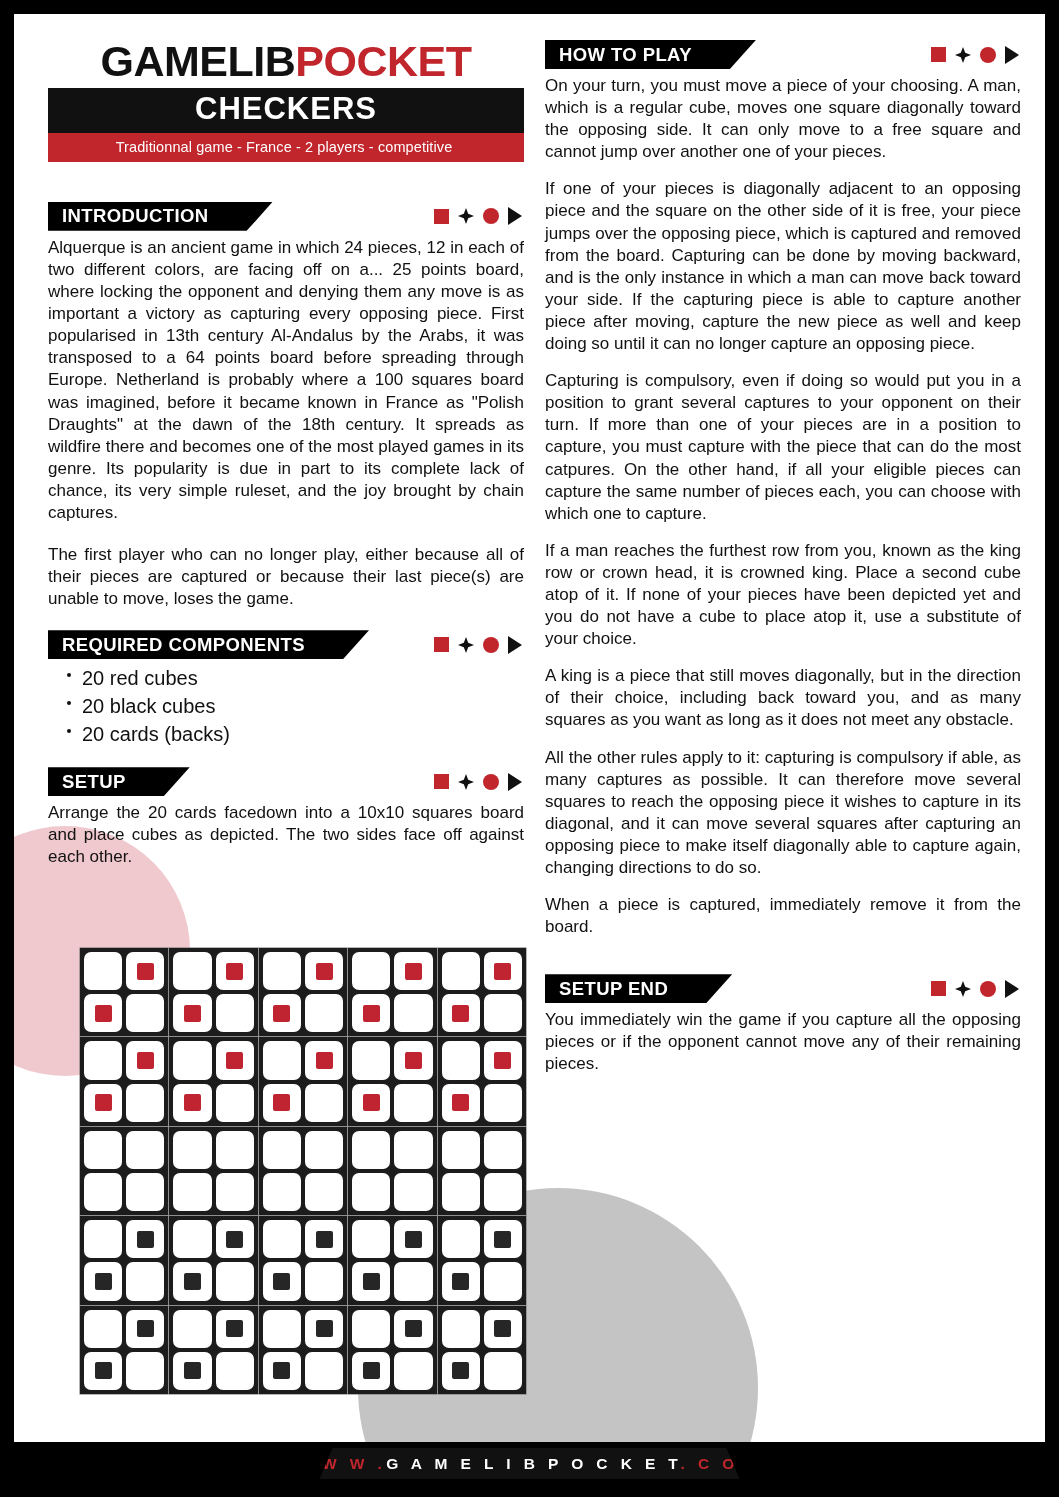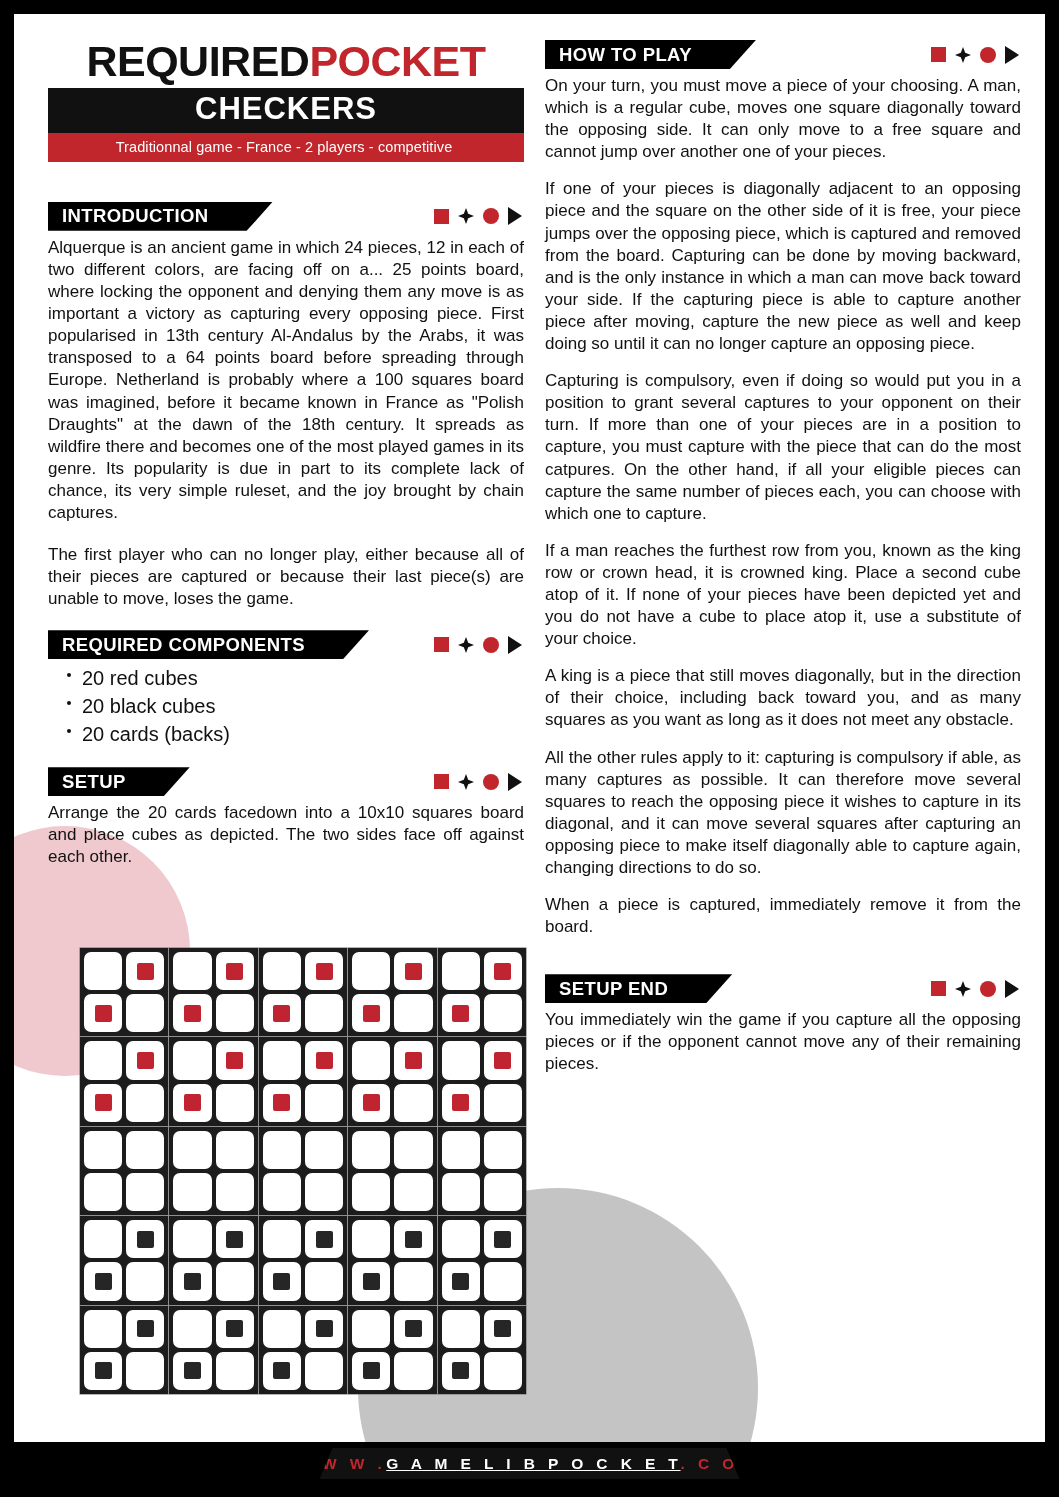--- a/index.html
+++ b/index.html
@@ -249,35 +249,35 @@
     align-items: center;
     justify-content: center;
   }
   .footer-text {
     font-size: 15.5px;
     font-weight: 900;
     letter-spacing: 4.4px;
     white-space: nowrap;
   }
   .footer-text .fr { color: #C0262C; }
-  .footer-text .fw { color: #ffffff; text-decoration: underline; }
+  .footer-text .fw { color: #ffffff; }
 </style>
 </head>
 <body>
 
 <div class="page">
   <div class="sheet">
 
     <div class="blob-pink"></div>
     <div class="blob-gray"></div>
 
     <div class="col-left">
 
       <div class="masthead">
-        <div class="brand"><span class="b1">REQUIRED</span><span class="b2">POCKET</span></div>
+        <div class="brand"><span class="b1">GAMELIB</span><span class="b2">POCKET</span></div>
         <div class="title-bar">CHECKERS</div>
         <div class="subtitle-bar">Traditionnal game - France - 2 players - competitive</div>
       </div>
 
       <div style="height:40px"></div>
 
       <div class="section-block">
         <div class="section-head">
           <div class="banner">INTRODUCTION</div>
           <div class="banner-fill"></div>

